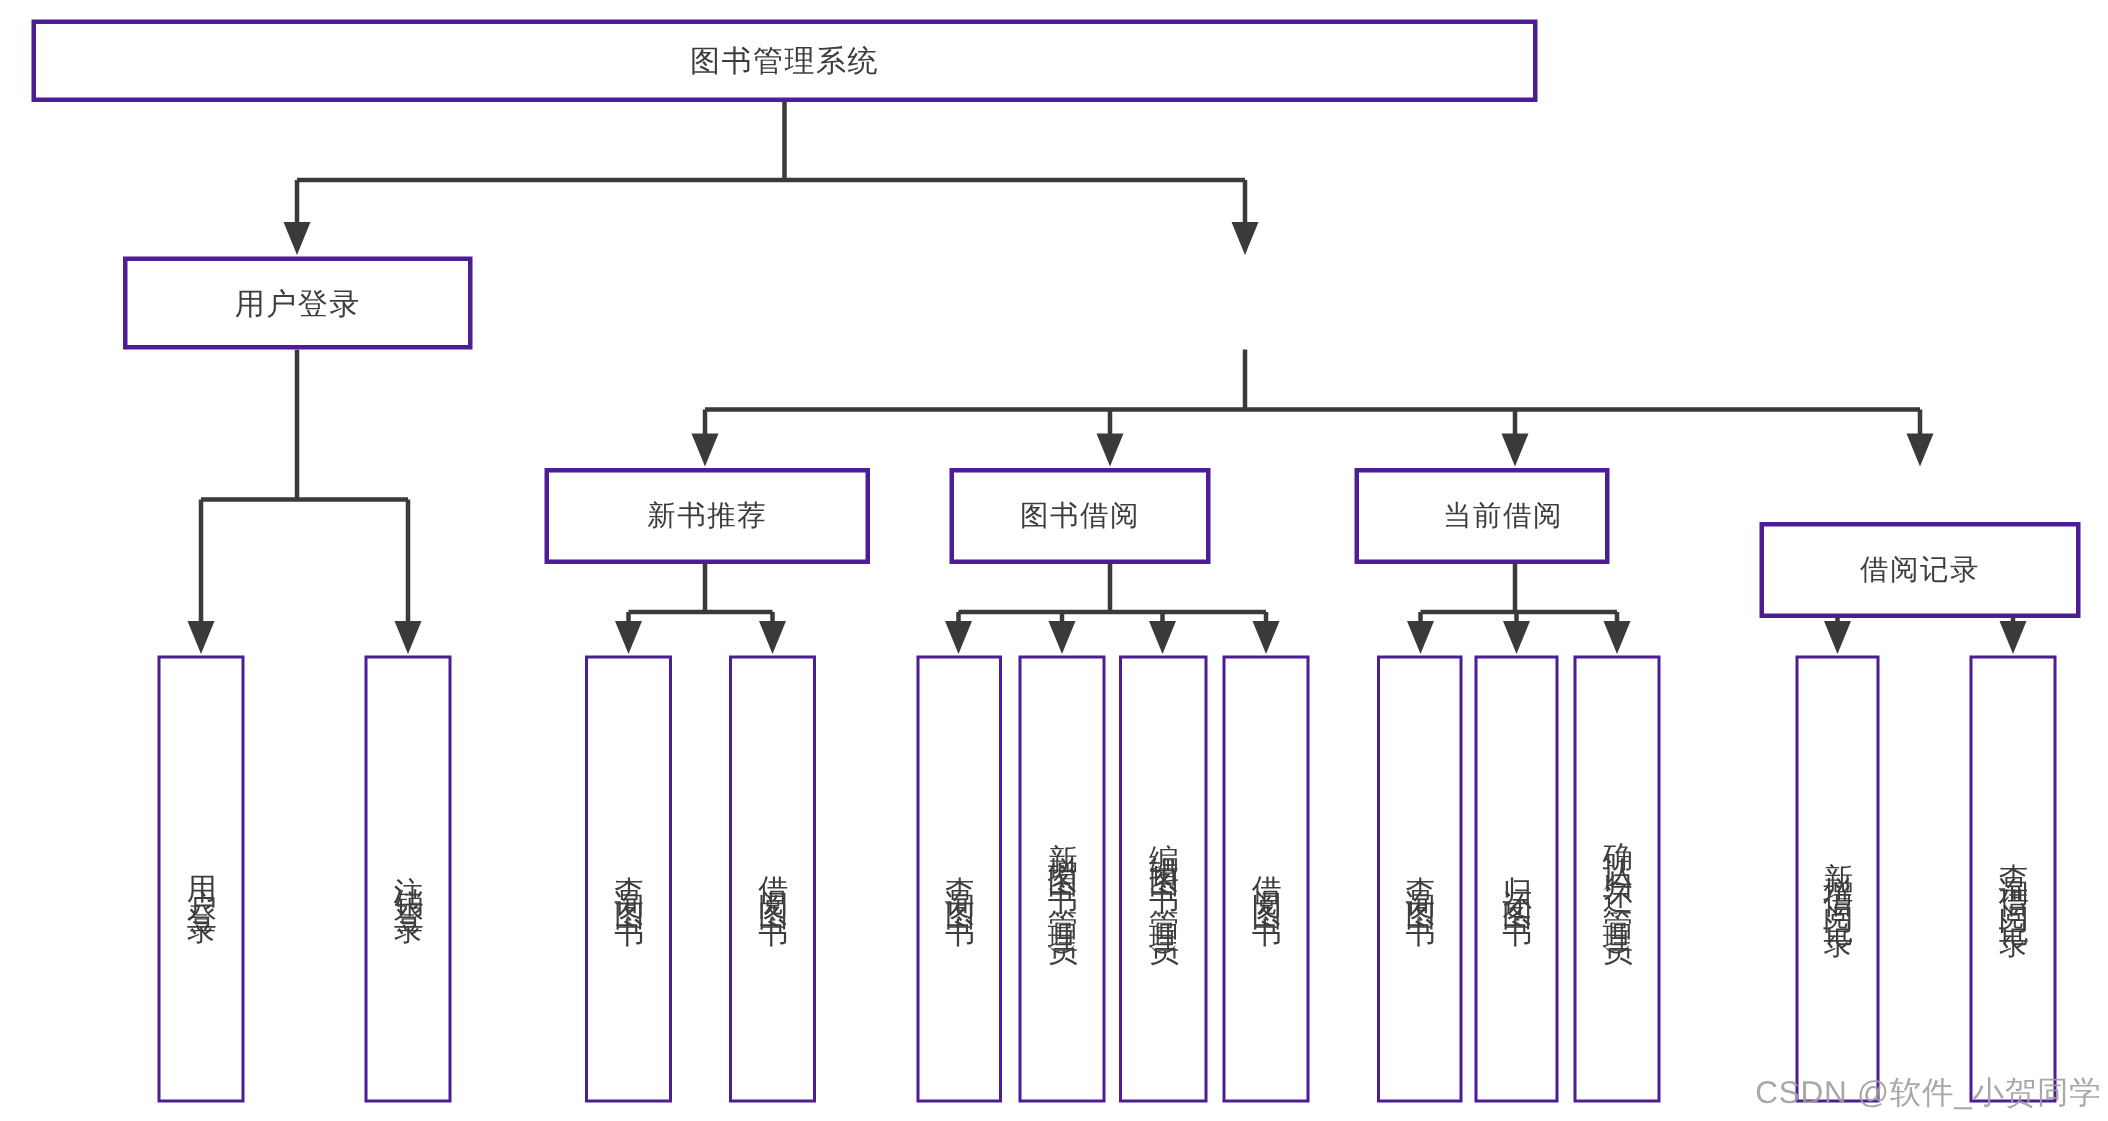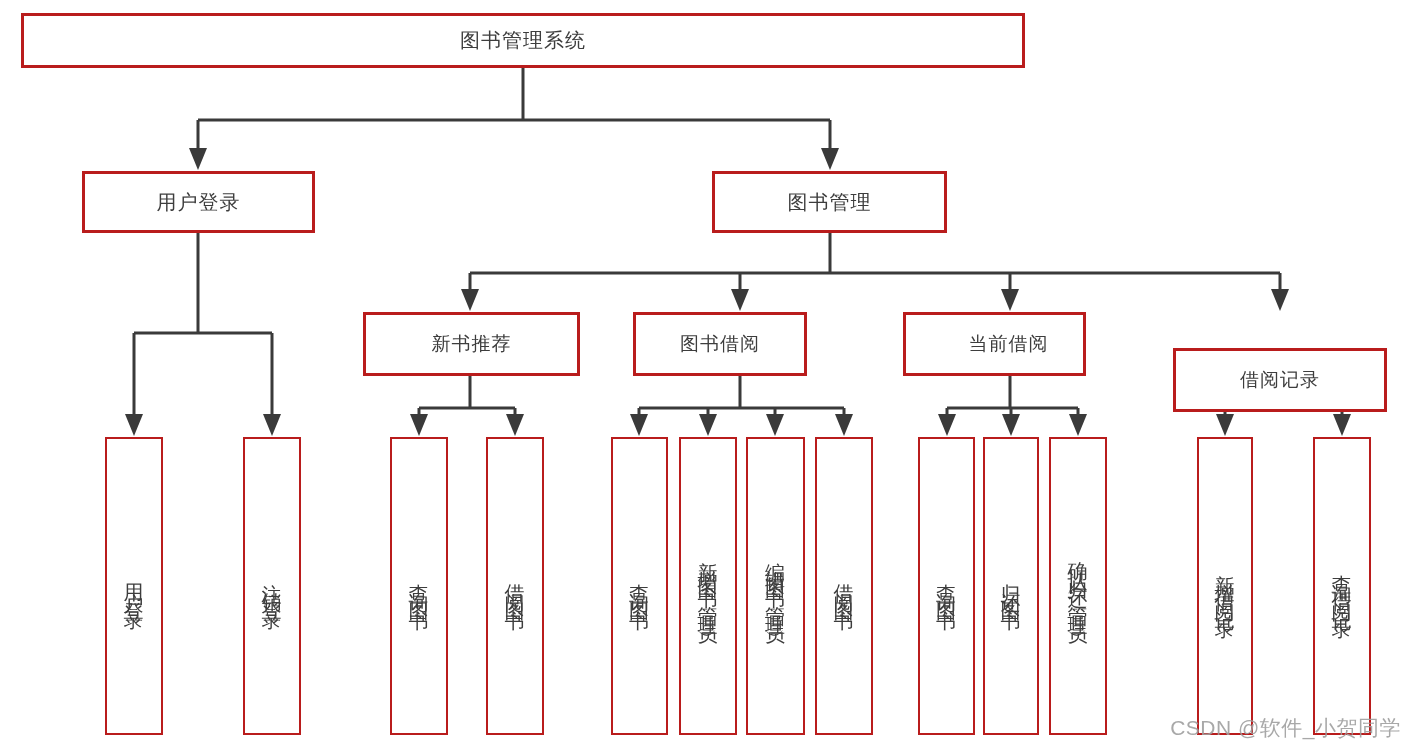--- a/index.html
+++ b/index.html
@@ -18,21 +18,21 @@
   .connectors {
     position: absolute;
     left: 0;
     top: 0;
     z-index: 1;
   }
   .node {
     position: absolute;
     box-sizing: border-box;
     background: #ffffff;
-    border: 3px solid #b91c1c;
+    border: 3px solid #4c1d95;
     color: #3d3d3d;
     display: flex;
     align-items: center;
     justify-content: center;
     z-index: 2;
   }
   .h-node { font-size: 20px; letter-spacing: 1px; }
   .lvl2 { top: 171px; height: 62px; }
   .lvl3 { top: 312px; height: 64px; font-size: 19px; }
   .leaf { top: 437px; height: 298px; border-width: 2.5px; }
@@ -102,31 +102,28 @@
     </g>
   </svg>
 
   <div class="node h-node" style="left:21px; top:13px; width:1004px; height:55px;">
     <span>图书管理系统</span>
   </div>
 
   <div class="node h-node lvl2" style="left:82px; width:233px;">
     <span>用户登录</span>
   </div>
-  <div class="node h-node lvl2" style="left:712px; width:235px;">
-    <span>图书管理</span>
-  </div>
 
   <div class="node h-node lvl3" style="left:363px; width:217px;">
     <span>新书推荐</span>
   </div>
   <div class="node h-node lvl3" style="left:633px; width:174px;">
     <span>图书借阅</span>
   </div>
-  <div class="node h-node lvl3" style="left:903px; width:183px;padding-left:28px;">
+  <div class="node h-node lvl3" style="left:903px; width:170px;padding-left:28px;">
     <span>当前借阅</span>
   </div>
   <div class="node h-node lvl3" style="left:1173px; width:214px;margin-top:36px;">
     <span>借阅记录</span>
   </div>
 
   <div class="node leaf" style="left:105px; width:58px;">
     <span class="v-text">用户登录</span>
   </div>
   <div class="node leaf" style="left:243px; width:58px;">

